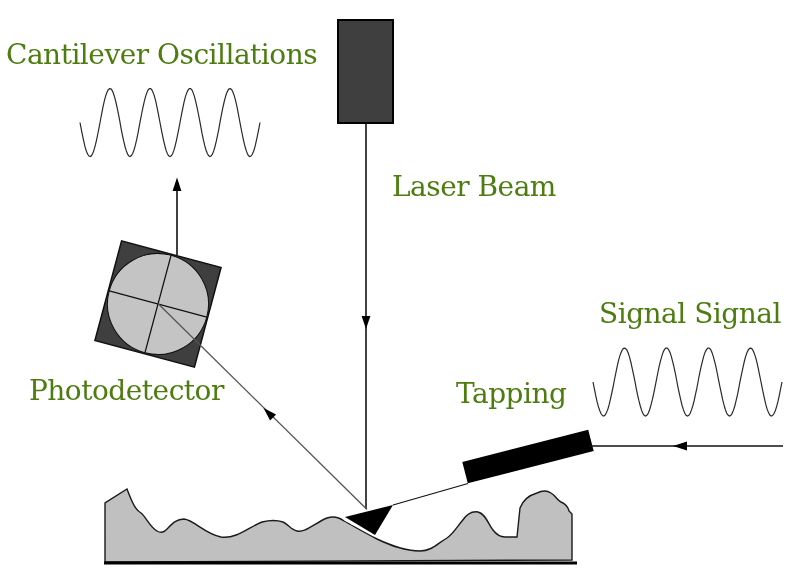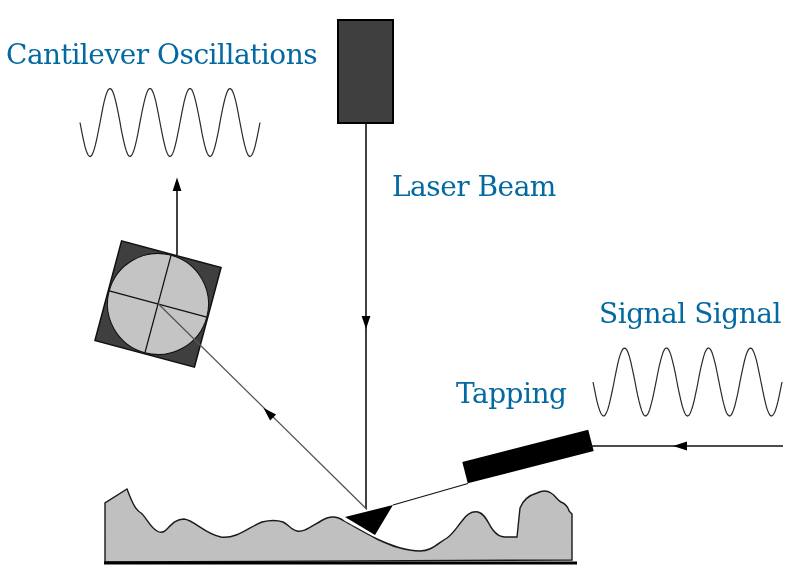--- a/index.html
+++ b/index.html
@@ -2,21 +2,21 @@
 <html><head>
 <meta charset="utf-8">
 <style>
   html,body{margin:0;padding:0;background:#ffffff;}
   #stage{
     position:relative;width:789px;height:571px;background:#ffffff;
     font-family:"DejaVu Serif","Liberation Serif",serif;overflow:hidden;
   }
   #diagram-svg{position:absolute;left:0;top:0;width:789px;height:571px;}
   .lbl{
-    position:absolute;color:#0369a1;font-size:28px;line-height:1;
+    position:absolute;color:#4d7c0f;font-size:28px;line-height:1;
     letter-spacing:-0.5px;white-space:nowrap;
   }
   .lbl2{line-height:25px;}
 </style>
 </head>
 <body>
 
 <div id="stage">
 
   <svg id="diagram-svg" viewBox="0 0 789 571" xmlns="http://www.w3.org/2000/svg">
@@ -76,19 +76,20 @@
     <polygon points="177,177.5 172.6,191 181.4,191" fill="#000000"></polygon>
 
     <polyline id="wave-cantilever" fill="none" stroke="#2a2a2a" stroke-width="1.2" points="80.0,122.5 81.3,129.3 82.6,135.9 83.9,141.9 85.1,147.1 86.4,151.3 87.7,154.3 89.0,156.1 90.3,156.5 91.6,155.5 92.9,153.1 94.1,149.6 95.4,144.9 96.7,139.3 98.0,133.0 99.3,126.3 100.6,119.5 101.9,112.7 103.1,106.4 104.4,100.7 105.7,95.9 107.0,92.2 108.3,89.7 109.6,88.6 110.9,88.8 112.1,90.4 113.4,93.3 114.7,97.4 116.0,102.5 117.3,108.4 118.6,114.9 119.9,121.7 121.1,128.6 122.4,135.2 123.7,141.2 125.0,146.5 126.3,150.9 127.6,154.1 128.9,156.0 130.1,156.5 131.4,155.6 132.7,153.5 134.0,150.0 135.3,145.4 136.6,139.9 137.9,133.7 139.1,127.1 140.4,120.2 141.7,113.5 143.0,107.1 144.3,101.3 145.6,96.4 146.9,92.6 148.1,89.9 149.4,88.6 150.7,88.7 152.0,90.2 153.3,92.9 154.6,96.9 155.9,101.9 157.1,107.7 158.4,114.2 159.7,121.0 161.0,127.8 162.3,134.4 163.6,140.6 164.9,146.0 166.1,150.4 167.4,153.8 168.7,155.8 170.0,156.5 171.3,155.8 172.6,153.8 173.9,150.4 175.1,146.0 176.4,140.6 177.7,134.4 179.0,127.8 180.3,121.0 181.6,114.2 182.9,107.7 184.1,101.9 185.4,96.9 186.7,92.9 188.0,90.2 189.3,88.7 190.6,88.6 191.9,89.9 193.1,92.6 194.4,96.4 195.7,101.3 197.0,107.1 198.3,113.5 199.6,120.2 200.9,127.1 202.1,133.7 203.4,139.9 204.7,145.4 206.0,150.0 207.3,153.5 208.6,155.6 209.9,156.5 211.1,156.0 212.4,154.1 213.7,150.9 215.0,146.5 216.3,141.2 217.6,135.2 218.9,128.6 220.1,121.7 221.4,114.9 222.7,108.4 224.0,102.5 225.3,97.4 226.6,93.3 227.9,90.4 229.1,88.8 230.4,88.6 231.7,89.7 233.0,92.2 234.3,95.9 235.6,100.7 236.9,106.4 238.1,112.7 239.4,119.5 240.7,126.3 242.0,133.0 243.3,139.3 244.6,144.9 245.9,149.6 247.1,153.1 248.4,155.5 249.7,156.5 251.0,156.1 252.3,154.3 253.6,151.3 254.9,147.1 256.1,141.9 257.4,135.9 258.7,129.3 260.0,122.5"></polyline>
     <polyline id="wave-drive" fill="none" stroke="#2a2a2a" stroke-width="1.2" points="593.0,382.0 594.4,388.8 595.7,395.4 597.0,401.4 598.4,406.6 599.8,410.8 601.1,413.8 602.5,415.6 603.8,416.0 605.1,415.0 606.5,412.6 607.9,409.1 609.2,404.4 610.5,398.8 611.9,392.5 613.3,385.8 614.6,379.0 616.0,372.2 617.3,365.9 618.6,360.2 620.0,355.4 621.4,351.7 622.7,349.2 624.0,348.1 625.4,348.3 626.8,349.9 628.1,352.8 629.5,356.9 630.8,362.0 632.1,367.9 633.5,374.4 634.9,381.2 636.2,388.1 637.5,394.7 638.9,400.7 640.3,406.0 641.6,410.4 643.0,413.6 644.3,415.5 645.6,416.0 647.0,415.1 648.4,413.0 649.7,409.5 651.0,404.9 652.4,399.4 653.8,393.2 655.1,386.6 656.5,379.7 657.8,373.0 659.1,366.6 660.5,360.8 661.9,355.9 663.2,352.1 664.5,349.4 665.9,348.1 667.3,348.2 668.6,349.7 670.0,352.4 671.3,356.4 672.6,361.4 674.0,367.2 675.4,373.7 676.7,380.5 678.0,387.3 679.4,393.9 680.8,400.1 682.1,405.5 683.5,409.9 684.8,413.3 686.1,415.3 687.5,416.0 688.9,415.3 690.2,413.3 691.5,409.9 692.9,405.5 694.3,400.1 695.6,393.9 697.0,387.3 698.3,380.5 699.6,373.7 701.0,367.2 702.4,361.4 703.7,356.4 705.0,352.4 706.4,349.7 707.8,348.2 709.1,348.1 710.5,349.4 711.8,352.1 713.1,355.9 714.5,360.8 715.9,366.6 717.2,373.0 718.5,379.7 719.9,386.6 721.3,393.2 722.6,399.4 724.0,404.9 725.3,409.5 726.6,413.0 728.0,415.1 729.4,416.0 730.7,415.5 732.0,413.6 733.4,410.4 734.8,406.0 736.1,400.7 737.5,394.7 738.8,388.1 740.1,381.2 741.5,374.4 742.9,367.9 744.2,362.0 745.5,356.9 746.9,352.8 748.3,349.9 749.6,348.3 751.0,348.1 752.3,349.2 753.6,351.7 755.0,355.4 756.4,360.2 757.7,365.9 759.0,372.2 760.4,379.0 761.8,385.8 763.1,392.5 764.5,398.8 765.8,404.4 767.1,409.1 768.5,412.6 769.9,415.0 771.2,416.0 772.5,415.6 773.9,413.8 775.3,410.8 776.6,406.6 778.0,401.4 779.3,395.4 780.6,388.8 782.0,382.0"></polyline>
   </svg>
 
   <div class="lbl" style="left:6px;top:41px;">Cantilever Oscillations</div>
 
   <div class="lbl" style="left:392px;top:173px;">Laser Beam</div>
 
+  <div class="lbl" style="left:29px;top:377px;">Photodetector</div>
 
   <div class="lbl lbl2" style="left:441px;top:381px;margin-left:15px;">
     <div>Tapping</div>
   </div>
 
   <div class="lbl" style="left:599px;top:300px;">Signal Signal</div>
 </div>
 
 </body></html>

